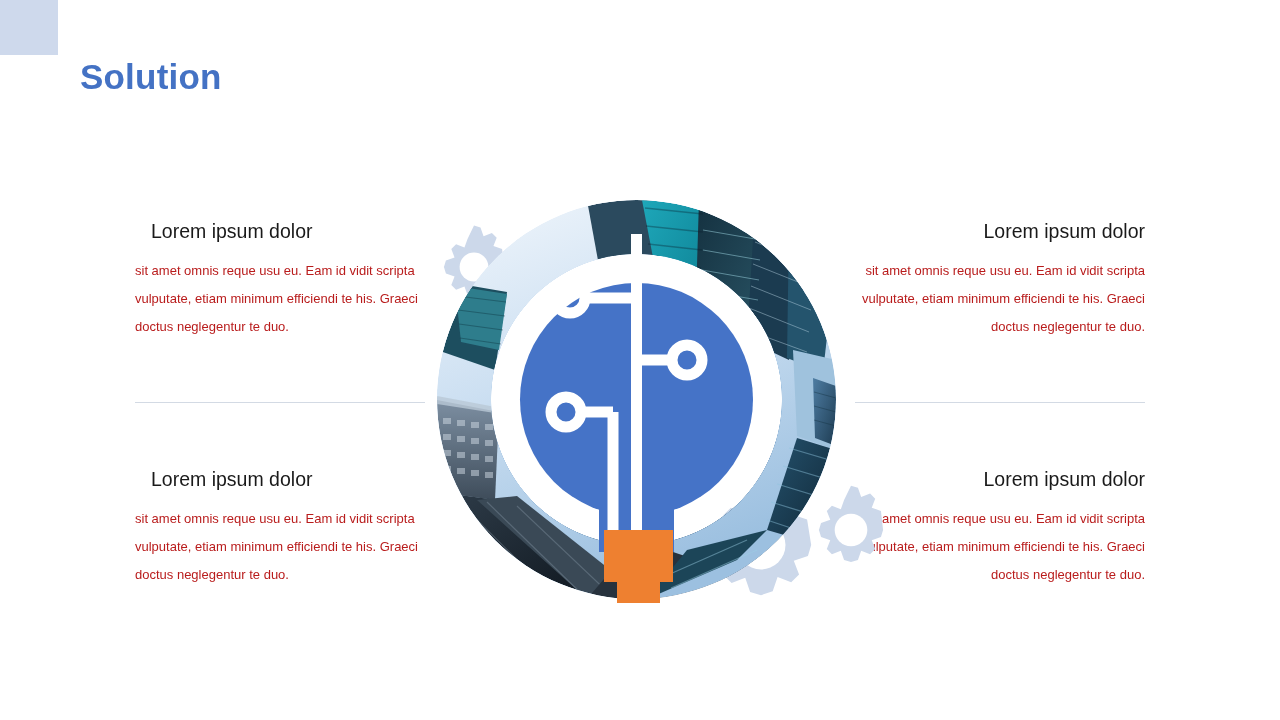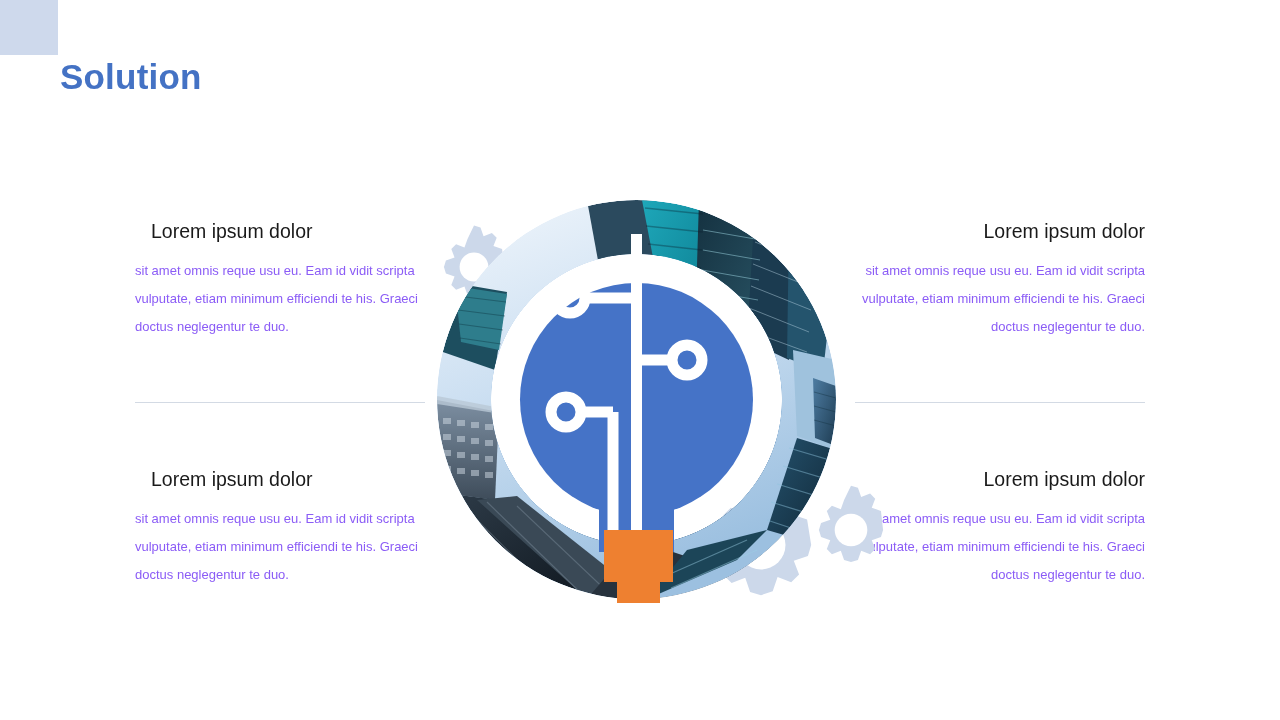--- a/index.html
+++ b/index.html
@@ -22,21 +22,21 @@
     left: 0;
     top: 0;
     width: 58px;
     height: 55px;
     background: #ced9ec;
   }
 
   
   .slide-title {
     position: absolute;
-    left: 60px;
+    left: 80px;
     top: 58px;
     font-size: 35px;
     font-weight: bold;
     color: #4472c4;
     letter-spacing: 0.2px;
     line-height: 1.1;
   }
 
   
   .text-block {
@@ -54,21 +54,21 @@
   .block-heading {
     font-size: 19.5px;
     color: #1a1a1a;
     font-weight: normal;
     margin: 0 0 14px 16px;
     line-height: 1.2;
     white-space: nowrap;
   }
   .block-body {
     font-size: 13px;
-    color: #8b5cf6;
+    color: #b91c1c;
     line-height: 2.15;
     margin: 0;
   }
 
   
   .divider {
     position: absolute;
     height: 1px;
     background: #d3dae4;
   }

